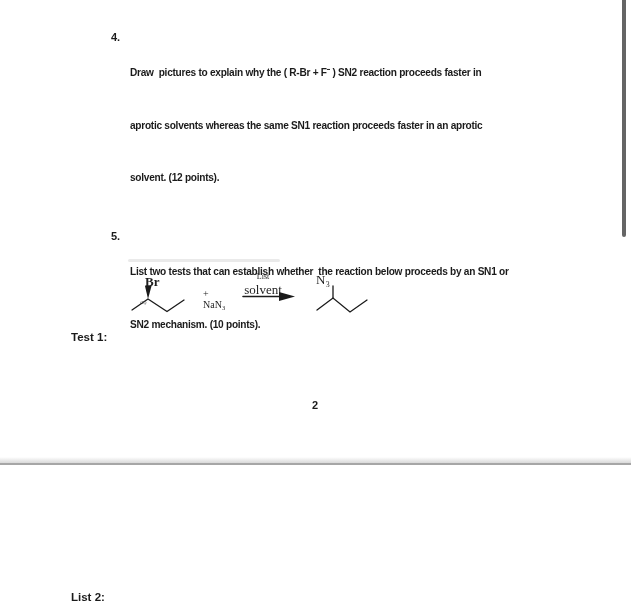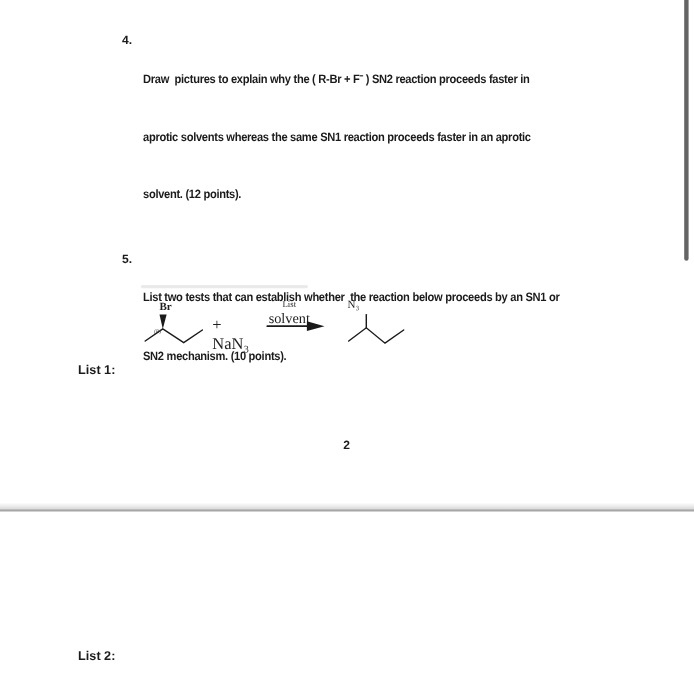--- a/index.html
+++ b/index.html
@@ -20,21 +20,21 @@
     font-weight:bold;font-size:11px;line-height:17.5px;
     letter-spacing:-0.3px;white-space:pre;
     transform:scaleX(0.92);transform-origin:0 0;
   }
   .qtext div{height:17.5px;}
   
   .chem{
     font-family:"Liberation Serif", serif;
     color:#1f1f1f;position:absolute;
   }
-  .chem-sub{font-size:10px;text-align:center;}
+  .chem-sub{font-size:13px;text-align:center;}
   .stereo{
     font-family:"Liberation Serif", serif;font-style:italic;
     font-size:5px;color:#444;position:absolute;
   }
   svg{position:absolute;overflow:visible;}
   .bondline{stroke:#1a1a1a;stroke-width:1.3;stroke-linecap:round;fill:none;}
   .solid{fill:#1a1a1a;stroke:none;}
   
   .testlabel{
     position:absolute;left:71px;
@@ -83,37 +83,37 @@
 <div class="abs" style="left:0;top:0;">
   <div class="smudge"></div>
 
   <svg style="left:125px;top:270px;" width="70" height="48" viewBox="0 0 70 48">
     <polygon class="solid" points="23,29 20,16 26.5,16"></polygon>
     <polyline class="bondline" points="7,40 23,29 42,41.5 59,30"></polyline>
   </svg>
   <span class="chem chem-sub" style="left:145px;top:274px;font-weight:bold;">Br</span>
   <span class="stereo" style="left:140px;top:300px;">(R)</span>
 
-  <span class="chem" style="left:193px;top:288px;font-size:15px;">+ NaN₃</span>
+  <span class="chem" style="left:203px;top:288px;font-size:10px;">+ NaN₃</span>
 
   <span class="chem" style="left:244px;top:272px;width:38px;text-align:center;font-size:8px;">List</span>
   <span class="chem" style="left:244px;top:282px;width:38px;text-align:center;font-size:13px;">solvent</span>
   <svg style="left:240px;top:289px;" width="58" height="15" viewBox="0 0 58 15">
     <line class="bondline" style="stroke-width:1.6;" x1="3" y1="7.5" x2="42" y2="7.5"></line>
     <polygon class="solid" points="39,3 55,7.5 39,12"></polygon>
   </svg>
 
   <svg style="left:310px;top:270px;" width="70" height="48" viewBox="0 0 70 48">
     <line class="bondline" x1="23" y1="28" x2="23" y2="16"></line>
     <polyline class="bondline" points="7,40 23,28 40,42 57,30"></polyline>
   </svg>
   <span class="chem chem-sub" style="left:316px;top:272px;">N₃</span>
 </div>
 
-<div class="testlabel" style="top:331px;">List 1:</div>
+<div class="testlabel" style="top:331px;">Test 1:</div>
 
 <div class="pagenum">2</div>
 
 <div class="pb-shadow"></div>
 <div class="pb-line"></div>
 
 <div class="testlabel" style="top:591px;">List 2:</div>
 
 <div class="scroll-thumb"></div>
 

